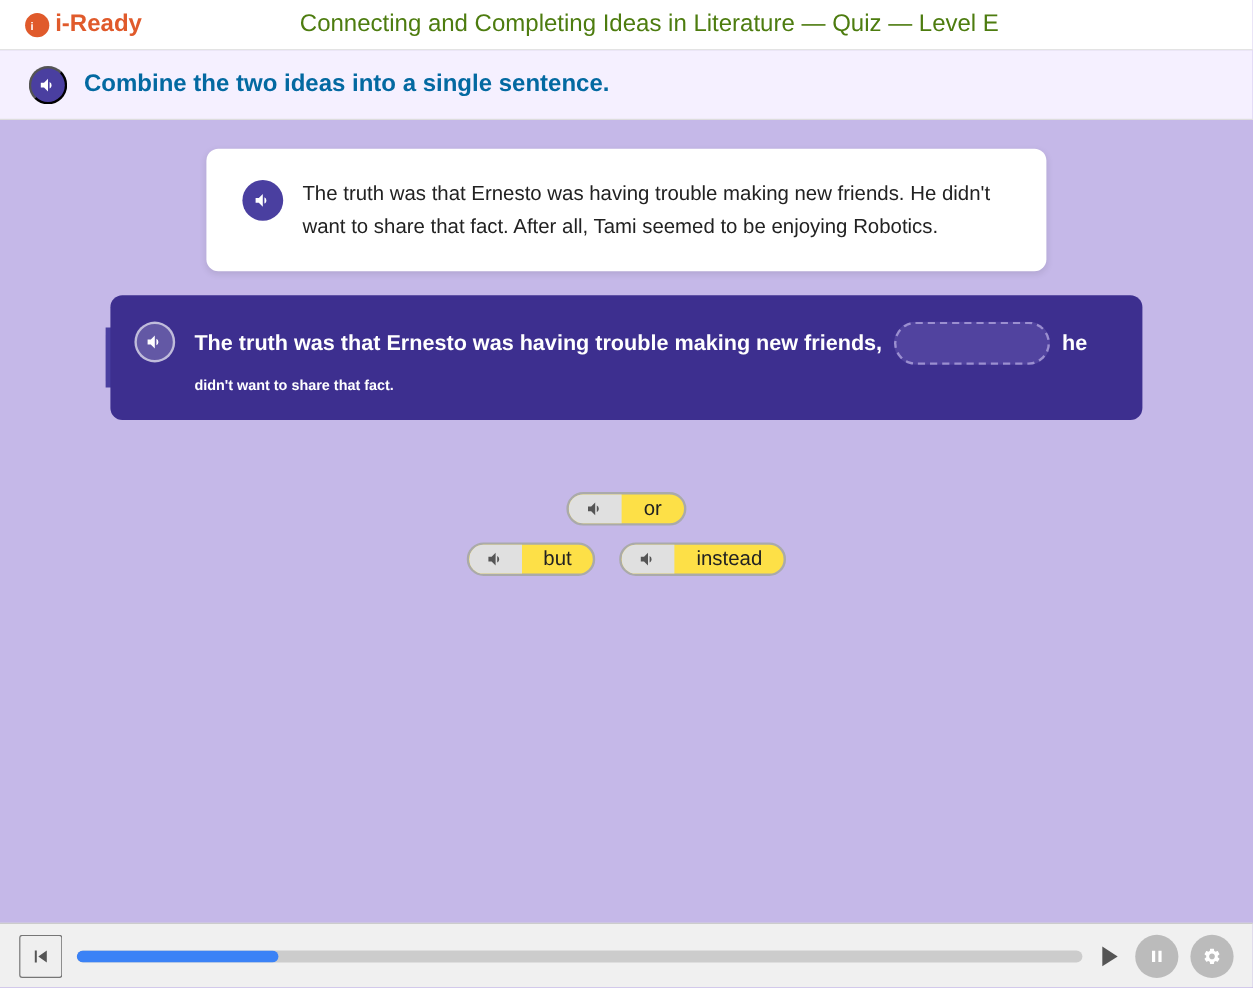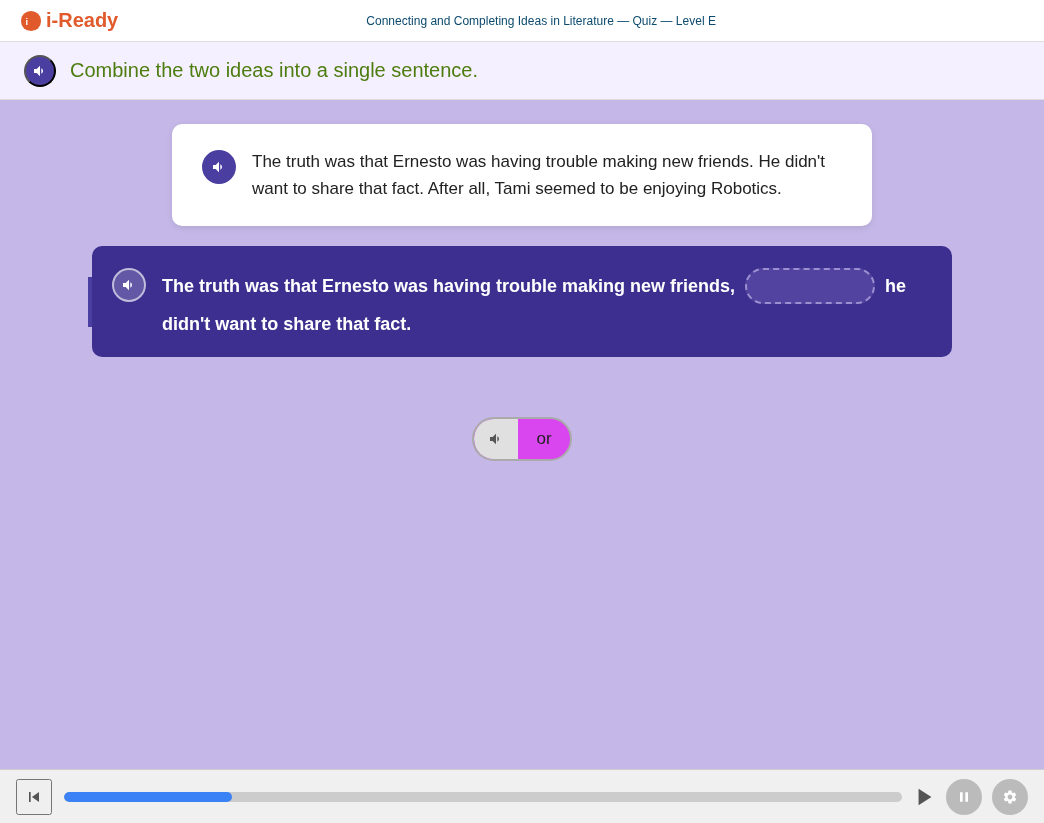--- a/index.html
+++ b/index.html
@@ -25,22 +25,22 @@
     .header-logo {
       display: flex;
       align-items: center;
       gap: 4px;
     }
     .logo-icon {
       width: 22px;
       height: 22px;
     }
     .header-title {
-      font-size: 12px;
-      color: #0c4a6e;
+      font-size: 20px;
+      color: #4d7c0f;
     }
 
     
     .instruction-bar {
       background: #f5f0ff;
       height: 58px;
       display: flex;
       align-items: center;
       padding: 0 24px;
       gap: 14px;
@@ -53,22 +53,22 @@
       background: #4a3fa0;
       display: flex;
       align-items: center;
       justify-content: center;
       color: white;
       font-size: 16px;
       flex-shrink: 0;
     }
     .instruction-text {
       font-size: 20px;
-      font-weight: 400;
-      color: #4d7c0f;
+      font-weight: 700;
+      color: #0369a1;
     }
 
     
     .main-content {
       padding: 24px 88px;
       background: #c5b8e8;
       min-height: 600px;
     }
 
     
@@ -146,21 +146,21 @@
     }
     .blank-box {
       display: inline-block;
       width: 130px;
       height: 36px;
       border: 2.5px dashed #9b8fd0;
       border-radius: 20px;
       background: rgba(200,180,255,0.15);
     }
     .sentence-line2 {
-      font-size: 18px;
+      font-size: 12px;
       font-weight: 700;
       color: #ffffff;
     }
 
     
     .left-arrow {
       position: absolute;
       left: 0;
       top: 50%;
       transform: translateY(-50%);
@@ -187,22 +187,22 @@
       gap: 20px;
       align-items: center;
     }
     .answer-choice {
       display: flex;
       align-items: center;
       gap: 0;
       border-radius: 30px;
       overflow: hidden;
       border: 2px solid #aaa;
-      background: #d946ef;
-      height: 44px;
+      background: #fde047;
+      height: 28px;
       cursor: pointer;
     }
     .answer-audio {
       width: 44px;
       height: 44px;
       background: #e0e0e0;
       display: flex;
       align-items: center;
       justify-content: center;
       border-radius: 30px 0 0 30px;
@@ -336,20 +336,40 @@
       <div class="answer-choice">
         <div class="answer-audio">
           <svg width="16" height="16" viewBox="0 0 24 24">
             <path d="M3 9v6h4l5 5V4L7 9H3zm13.5 3A4.5 4.5 0 0 0 14 7.97v8.05c1.48-.73 2.5-2.25 2.5-4.02z"></path>
           </svg>
         </div>
         <span class="answer-label">or</span>
       </div>
 
     </div>
+    <div class="answer-row">
+
+      <div class="answer-choice">
+        <div class="answer-audio">
+          <svg width="16" height="16" viewBox="0 0 24 24">
+            <path d="M3 9v6h4l5 5V4L7 9H3zm13.5 3A4.5 4.5 0 0 0 14 7.97v8.05c1.48-.73 2.5-2.25 2.5-4.02z"></path>
+          </svg>
+        </div>
+        <span class="answer-label">but</span>
+      </div>
+
+      <div class="answer-choice">
+        <div class="answer-audio">
+          <svg width="16" height="16" viewBox="0 0 24 24">
+            <path d="M3 9v6h4l5 5V4L7 9H3zm13.5 3A4.5 4.5 0 0 0 14 7.97v8.05c1.48-.73 2.5-2.25 2.5-4.02z"></path>
+          </svg>
+        </div>
+        <span class="answer-label">instead</span>
+      </div>
+    </div>
   </div>
 </div>
 
 <div class="bottom-bar">
   <button class="bottom-back">
     <svg width="20" height="20" viewBox="0 0 24 24" fill="#555">
       <path d="M6 6h2v12H6zm3.5 6l8.5 6V6z"></path>
     </svg>
   </button>
   <div class="progress-bar-container">

